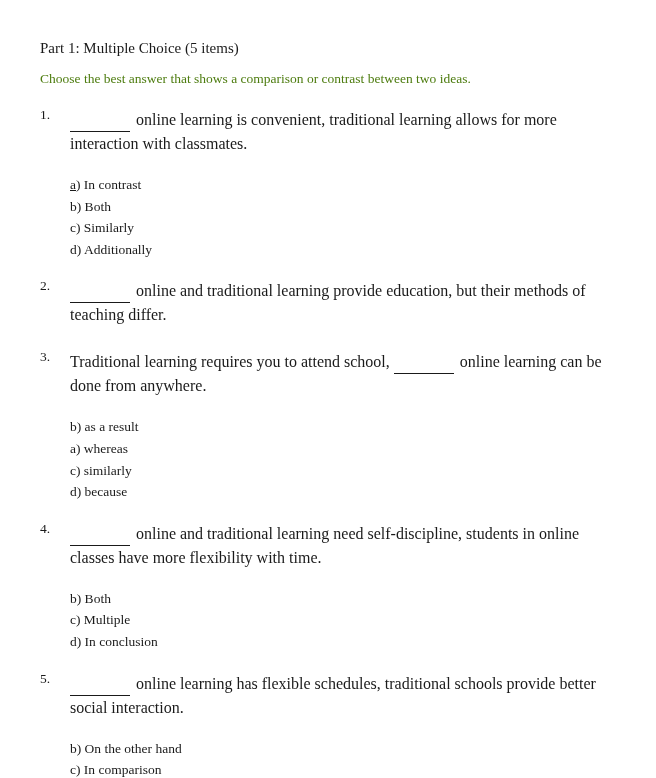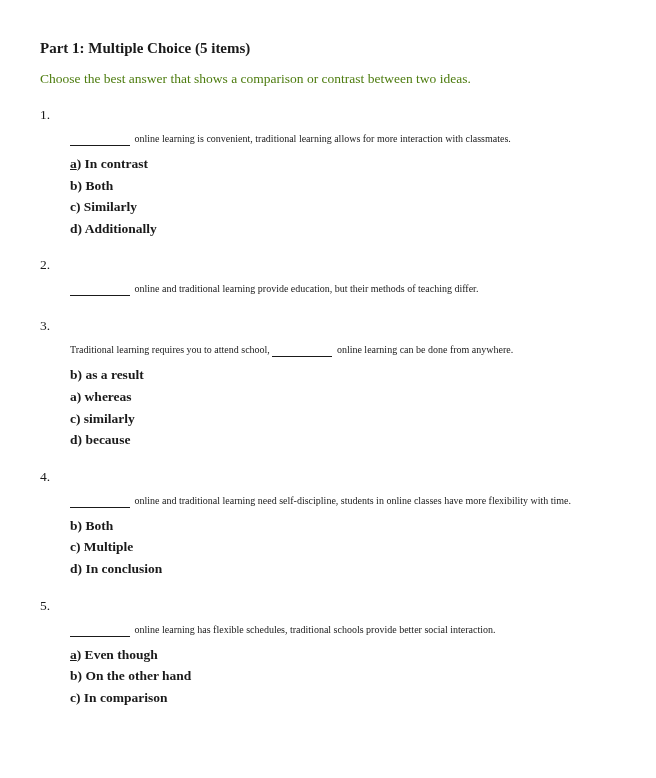--- a/index.html
+++ b/index.html
@@ -12,21 +12,21 @@
       width: 656px;
       min-height: 778px;
       background-color: #ffffff;
       font-family: Georgia, 'Times New Roman', serif;
       font-size: 14px;
       color: #1a1a1a;
       padding: 40px 40px 40px 40px;
     }
 
     .section-title {
-      font-weight: bold;
+      font-weight: normal;
       font-size: 15px;
       margin-bottom: 14px;
     }
 
     .instructions {
       font-size: 13.5px;
       margin-bottom: 20px;
       color: #4d7c0f;
     }
 
@@ -45,39 +45,37 @@
       min-width: 30px;
       font-size: 13.5px;
       padding-top: 0px;
     }
 
     .question-content {
       flex: 1;
     }
 
     .question-text {
-      font-size: 10px;
+      font-size: 16px;
       line-height: 1.5;
       margin-bottom: 4px;
-      margin-top: 23px;
     }
 
     .blank {
       display: inline-block;
       width: 60px;
       border-bottom: 1px solid #1a1a1a;
       margin-right: 2px;
       vertical-align: bottom;
     }
 
     .options-list {
       list-style: none;
       padding: 0;
-      margin-top: 7px;
-      font-weight: bold;
+      margin-top: 18px;
     }
 
     .option-item {
       font-size: 13.5px;
       line-height: 1.6;
     }
 
     .underline {
       text-decoration: underline;
     }
@@ -128,19 +126,18 @@
           <li class="option-item">c) Multiple</li>
           <li class="option-item">d) In conclusion</li>
         </ul>
       </div>
     </li>
     <li class="question-item">
       <span class="question-number">5.</span>
       <div class="question-content">
         <p class="question-text"><span class="blank">&nbsp;</span> online learning has flexible schedules, traditional schools provide better social interaction.</p>
         <ul class="options-list">
-          <li class="option-item"><span class="underline">a</span>) Even though</li>
           <li class="option-item">b) On the other hand</li>
           <li class="option-item">c) In comparison</li>
         </ul>
       </div>
     </li>
   </ol>
 
 </body></html>

